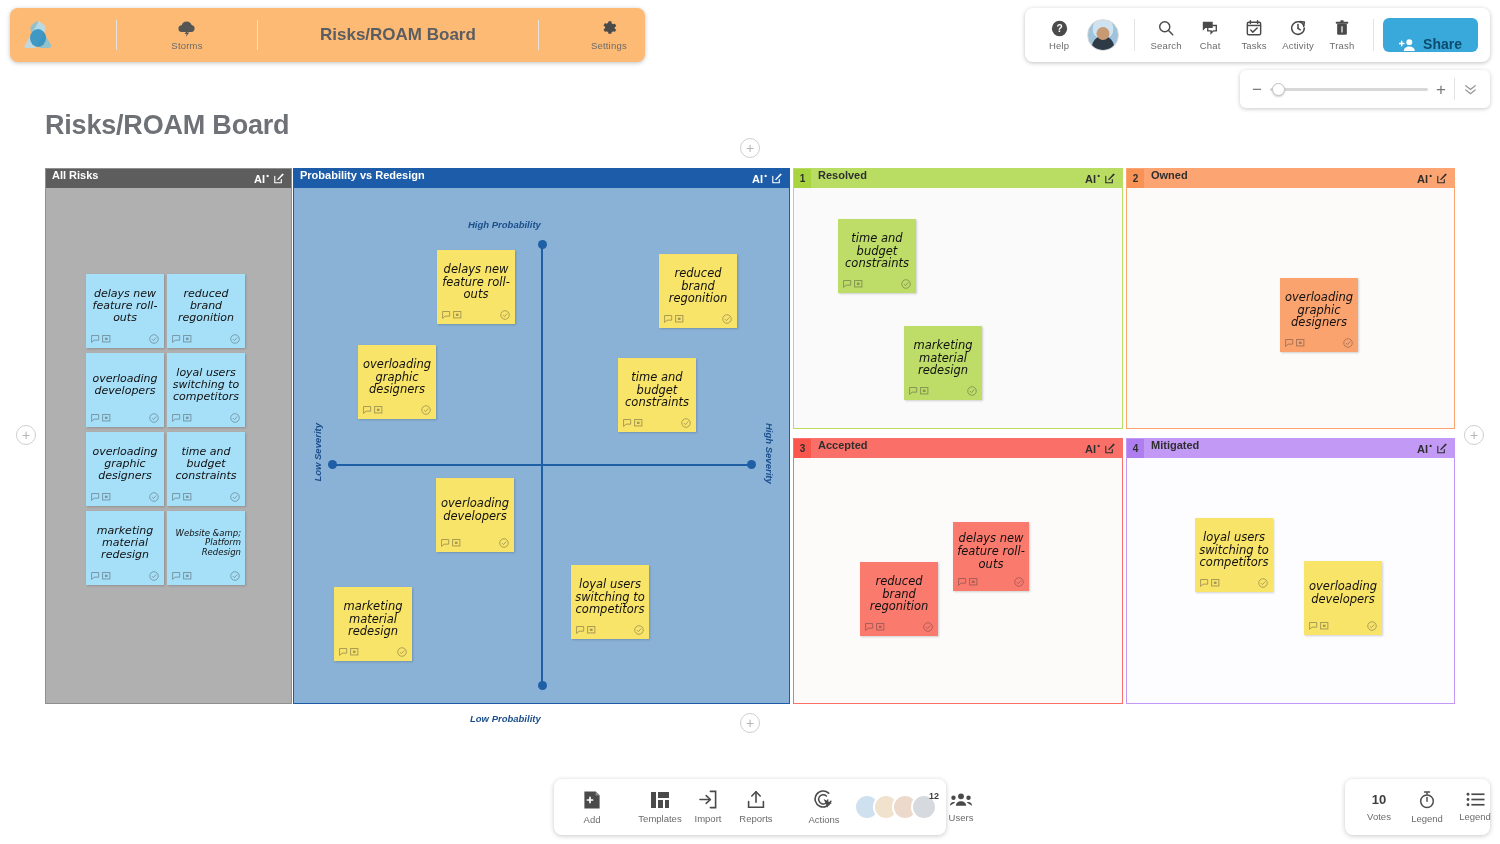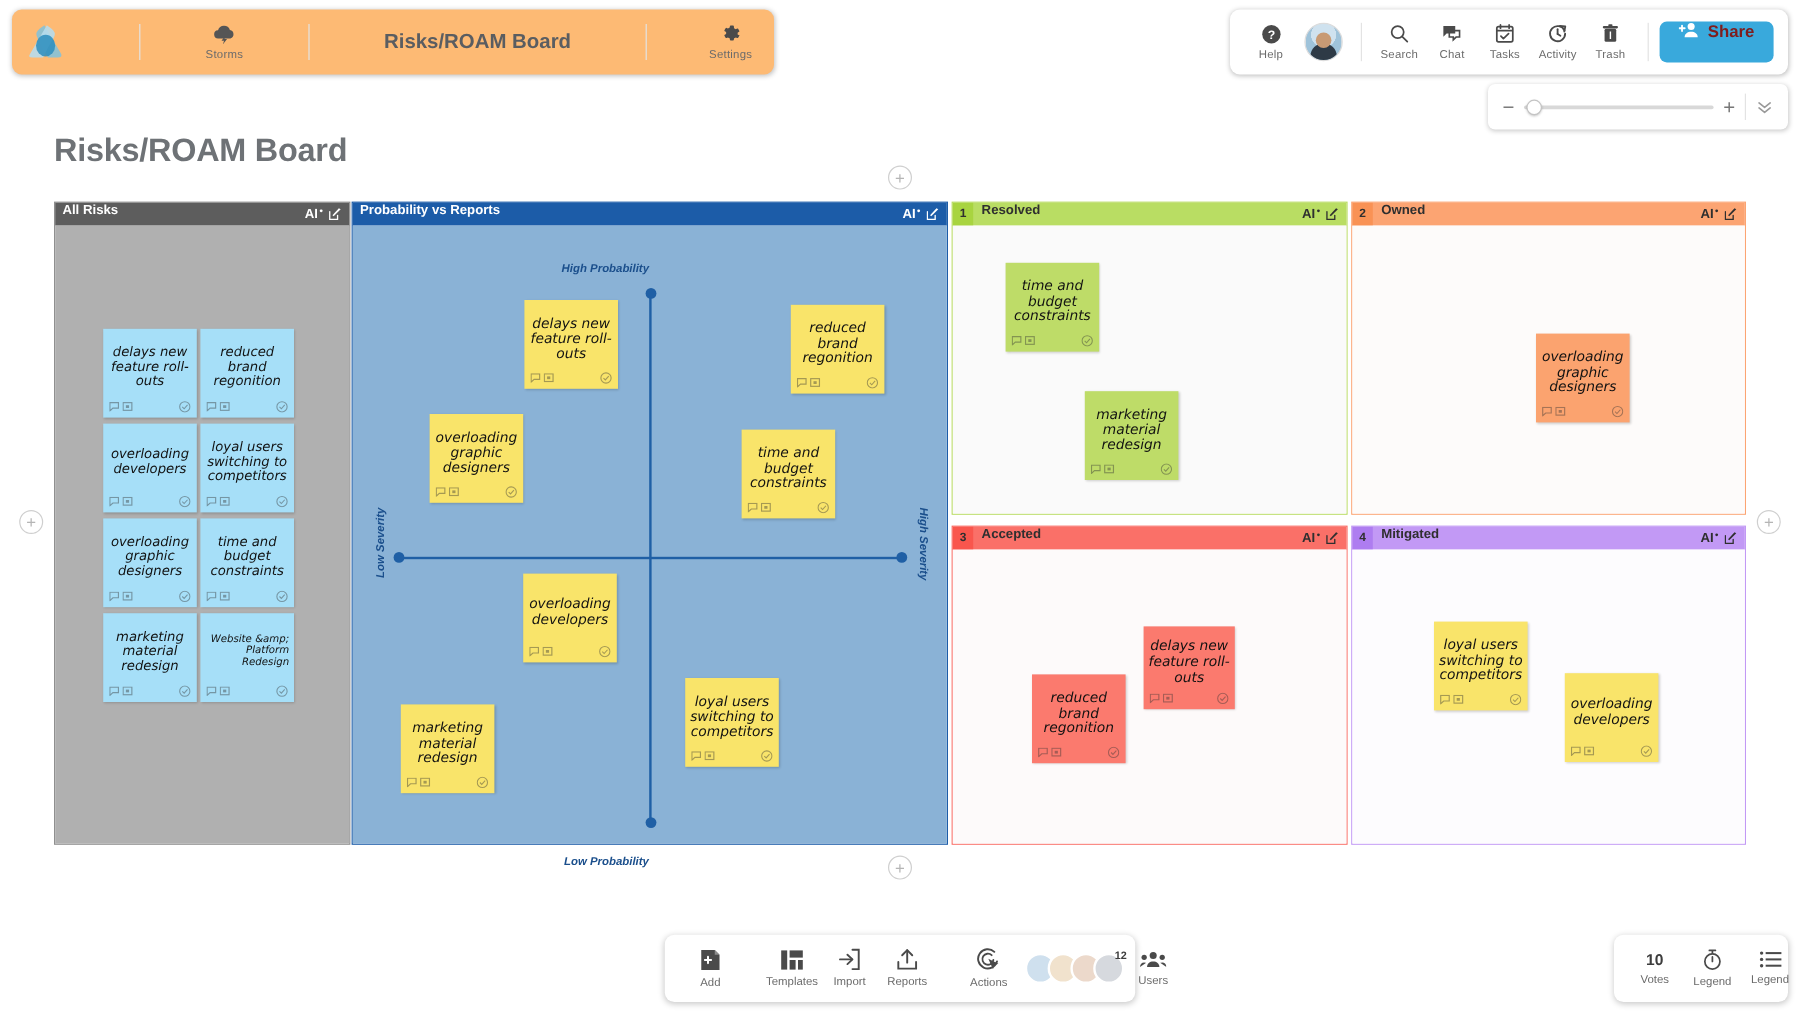--- a/index.html
+++ b/index.html
@@ -43,22 +43,22 @@
   }
   .avatar-top::after{
     content:""; position:absolute; left:50%; top:54%; width:22px; height:22px;
     transform:translateX(-50%); border-radius:50% 50% 0 0; background:#2e3a46;
   }
   .avatar-top::before{
     content:""; position:absolute; left:50%; top:24%; width:13px; height:13px;
     transform:translateX(-50%); border-radius:50%; background:#c89a74; z-index:2;
   }
   .share-btn {
-    display:flex; align-items:flex-start; gap:7px;
-    background:#39a9dc; color:#7f1d1d; border:none; border-radius:6px;
+    display:flex; align-items:flex-end; gap:7px;
+    background:#39a9dc; color:#0c4a6e; border:none; border-radius:6px;
     height:34px; padding: 0 16px; font-size:14px; font-weight:bold; cursor:pointer;
     font-family:"Liberation Sans", sans-serif;
   }
 
   
   .zoombar {
     position:absolute; right:10px; top:70px; height:38px; width:250px;
     background:#fff; border-radius:6px; box-shadow:0 1px 4px rgba(0,0,0,.22);
     display:flex; align-items:center; padding:0 12px; gap:8px;
   }
@@ -488,21 +488,21 @@
                 <path d="M3.2 5.6 4.9 7.3 8 3.8" fill="none" stroke="#333" stroke-width="1"></path>
               </svg>
             </span>
           </div>
         </div>
       </div>
   </div>
 
   <div class="panel" id="p-prob" style="left: 293px; top: 168px; width: 497px; height: 536px; border-color: rgb(28, 92, 168);">
     <div class="panel-head" style="background: rgb(28, 92, 168); color: rgb(255, 255, 255);">
-      <span class="htitle">Probability vs Reports</span>
+      <span class="htitle">Probability vs Redesign</span>
       <span class="head-icons">
         <span class="ai-icon">AI<sup>•</sup></span>
         <span class="edit-icon">
           <svg width="11" height="11" viewBox="0 0 14 14">
               <path d="M1 4.2v8.3h8.3V8.2" fill="none" stroke="currentColor" stroke-width="1.4" stroke-linecap="round"></path>
               <path d="M5.1 9.3 12.6 1.8l-1.9-1.1L3.9 8.2z" fill="currentColor"></path>
             </svg>
         </span>
       </span>
     </div>

